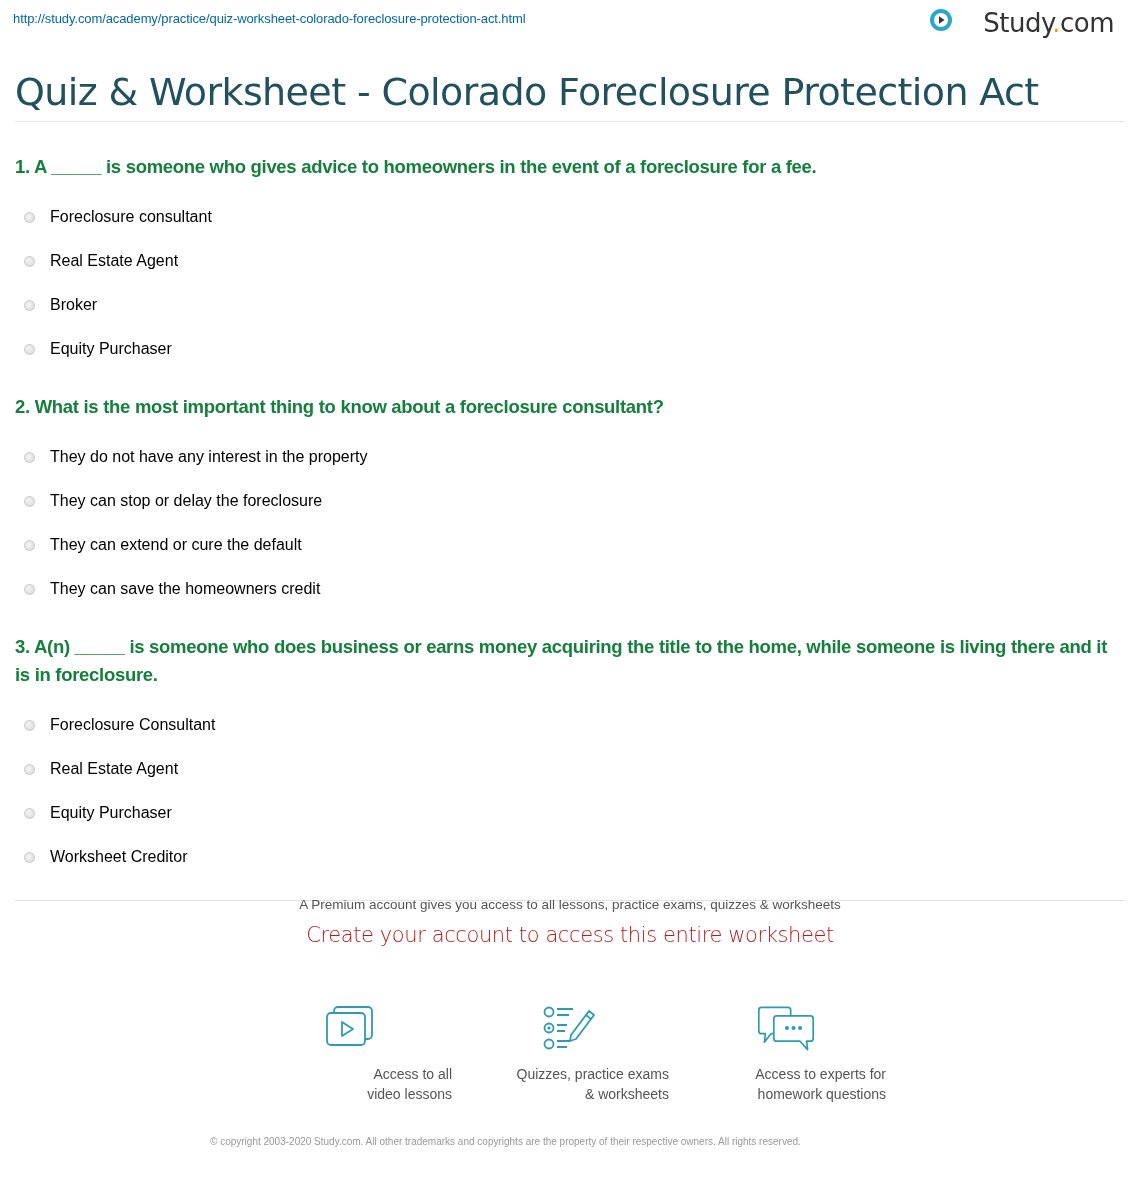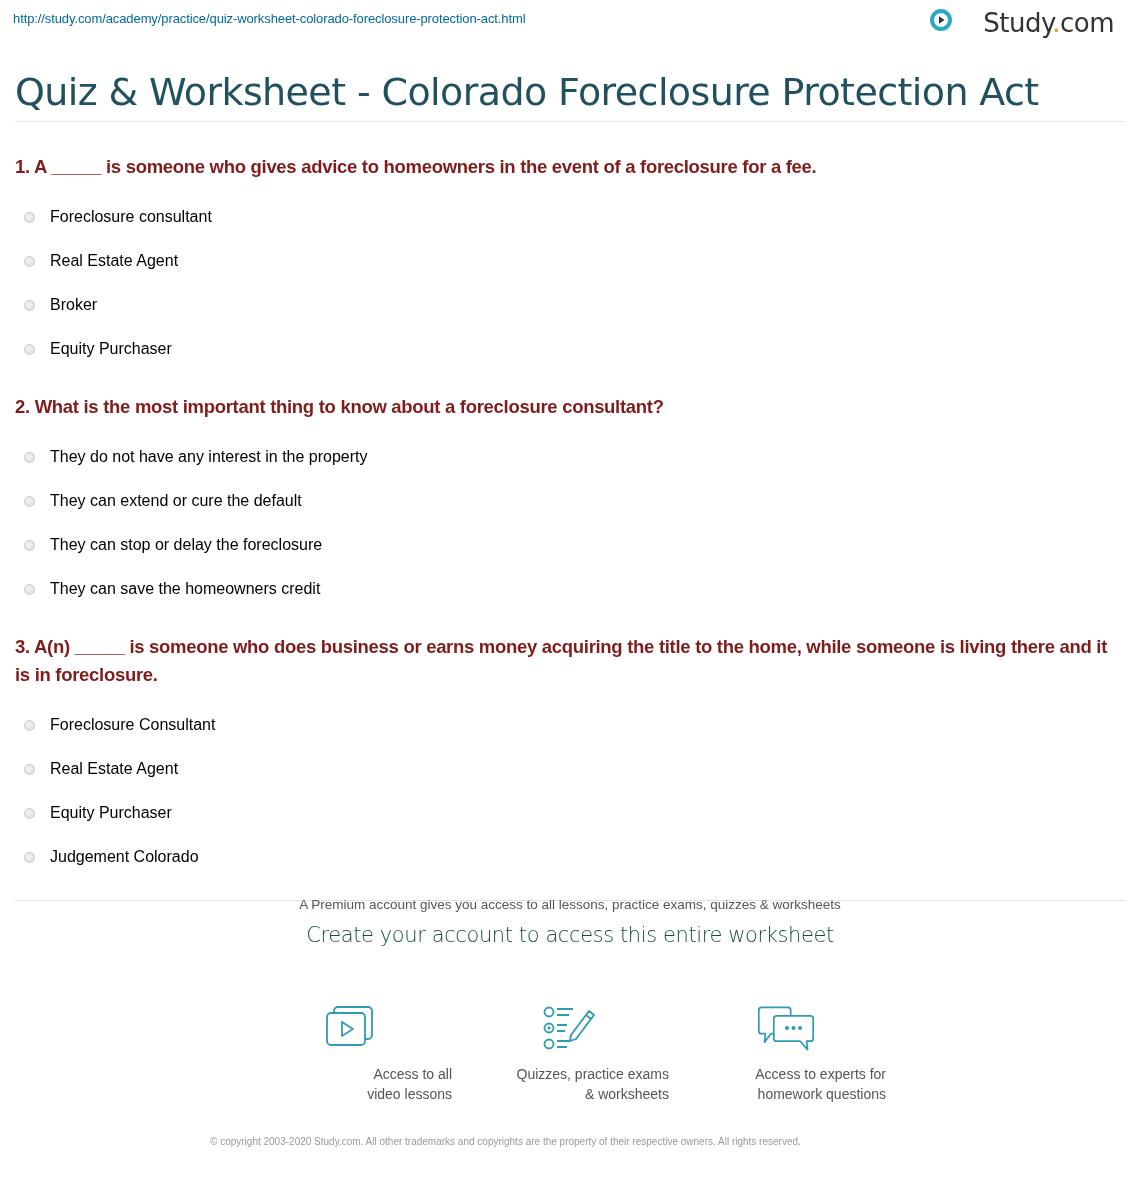--- a/index.html
+++ b/index.html
@@ -10,33 +10,33 @@
 
   .logo { position: absolute; right: 26px; top: 8px; display: flex; align-items: flex-start; height: 32px; gap: 28px; }
   .logo svg { width: 24px; height: 24px; margin-right: 2px; }
   .logo-text { font-family: "DejaVu Sans", sans-serif; font-size: 26px; color: #333; font-weight: 500; letter-spacing: -0.5px; }
   .logo-text .dot { color: #f7931e; }
 
   .page-title { position: absolute; left: 15px; top: 70px; font-size: 38px; color: #21505f; font-family: "DejaVu Sans", sans-serif; letter-spacing: -0.6px; white-space: nowrap; font-weight: normal; }
   .rule-top { position: absolute; left: 15px; right: 15px; top: 121px; height: 1px; background: #e6e6e6; }
 
   .question { position: absolute; left: 15px; width: 1110px; }
-  .q-text { font-size: 18.5px; font-weight: bold; color: #7f1d1d; line-height: 28px; letter-spacing: -0.3px; font-family: "Liberation Sans", sans-serif; }
+  .q-text { font-size: 18.5px; font-weight: bold; color: #15803d; line-height: 28px; letter-spacing: -0.3px; font-family: "Liberation Sans", sans-serif; }
   .options { list-style: none; margin-top: 14px; }
   .option { display: flex; align-items: center; height: 44px; padding-left: 9px; }
   .radio { width: 11px; height: 11px; border-radius: 50%; border: 1px solid #c8c8c8; background: radial-gradient(circle at 40% 40%, #f4f4f4, #d8d8d8); margin-right: 15px; flex: none; }
   .opt-label { font-size: 16px; color: #000000; font-family: "Liberation Sans", sans-serif; }
 
   .q1 { top: 153px; }
   .q2 { top: 393px; }
   .q3 { top: 633px; }
 
   .rule-bottom { position: absolute; left: 15px; right: 15px; top: 900px; height: 1px; background: #e3e3e3; }
 
-  .cta-title { position: absolute; left: 0; width: 1140px; top: 923px; text-align: center; font-size: 21px; color: #14532d; font-weight: 300; font-family: "DejaVu Sans", sans-serif; letter-spacing: -0.4px; }
+  .cta-title { position: absolute; left: 0; width: 1140px; top: 923px; text-align: center; font-size: 21px; color: #b91c1c; font-weight: 300; font-family: "DejaVu Sans", sans-serif; letter-spacing: -0.4px; }
   .cta-sub { position: absolute; left: 0; width: 1140px; top: 897px; text-align: center; font-size: 13.5px; color: #555; font-family: "Liberation Sans", sans-serif; }
 
   .features { position: absolute; top: 1003px; left: 0; width: 1140px; }
   .feature { position: absolute; width: 200px; text-align: right; }
   .feature svg { display: block; margin: 0 auto; width: 60px; height: 52px; }
   .feature-label { margin-top: 9px; font-size: 14px; color: #555; line-height: 20px; font-family: "Liberation Sans", sans-serif; }
   .f1 { left: 252px; }
   .f2 { left: 469px; }
   .f3 { left: 686px; }
 
@@ -82,25 +82,25 @@
 
 <div class="question q2">
   <div class="q-text">2. What is the most important thing to know about a foreclosure consultant?</div>
   <ul class="options">
     <li class="option">
         <span class="radio"></span>
         <span class="opt-label">They do not have any interest in the property</span>
       </li>
     <li class="option">
         <span class="radio"></span>
-        <span class="opt-label">They can extend or cure the default</span>
+        <span class="opt-label">They can stop or delay the foreclosure</span>
       </li>
     <li class="option">
         <span class="radio"></span>
-        <span class="opt-label">They can stop or delay the foreclosure</span>
+        <span class="opt-label">They can extend or cure the default</span>
       </li>
     <li class="option">
         <span class="radio"></span>
         <span class="opt-label">They can save the homeowners credit</span>
       </li>
   </ul>
 </div>
 
 <div class="question q3">
   <div class="q-text">3. A(n) _____ is someone who does business or earns money acquiring the title to the home, while someone is living there and it is in foreclosure.</div>
@@ -112,21 +112,21 @@
     <li class="option">
         <span class="radio"></span>
         <span class="opt-label">Real Estate Agent</span>
       </li>
     <li class="option">
         <span class="radio"></span>
         <span class="opt-label">Equity Purchaser</span>
       </li>
     <li class="option">
         <span class="radio"></span>
-        <span class="opt-label">Judgement Colorado</span>
+        <span class="opt-label">Worksheet Creditor</span>
       </li>
   </ul>
 </div>
 
 <div class="rule-bottom"></div>
 
 <div class="cta-title">Create your account to access this entire worksheet</div>
 <div class="cta-sub">A Premium account gives you access to all lessons, practice exams, quizzes &amp; worksheets</div>
 
 <div class="features">

